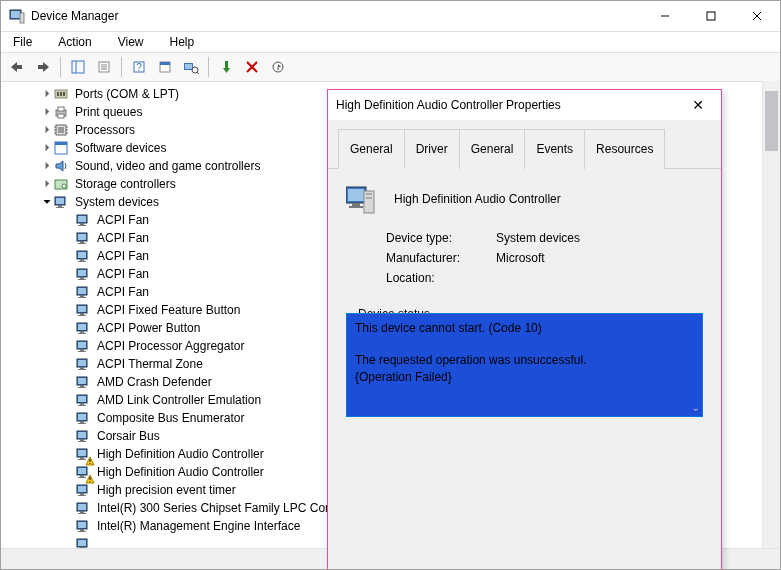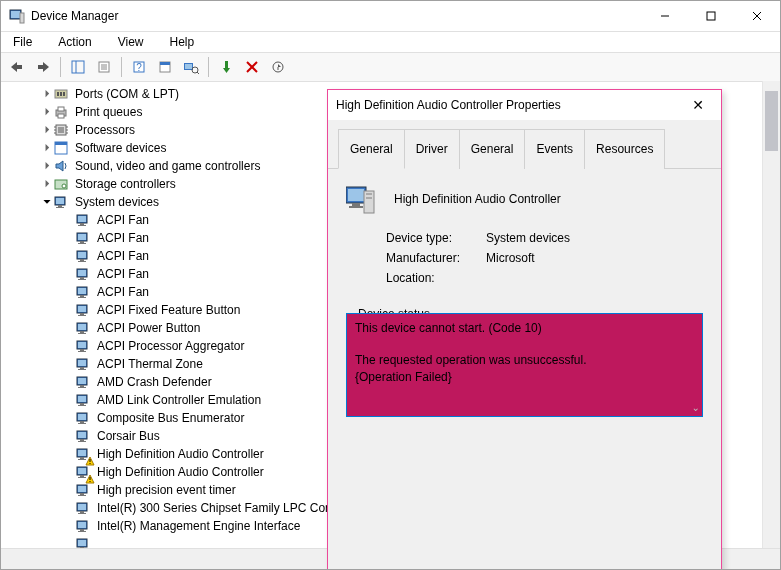--- a/index.html
+++ b/index.html
@@ -30,25 +30,25 @@
   .dialog { position:absolute; left:326px; top:88px; width:395px; height:561px; border:1px solid #ec4899; background:#f0f0f0; box-shadow:3px 3px 6px rgba(0,0,0,.15); box-sizing:border-box; }
   .dialog .dtitlebar { height:30px; display:flex; align-items:center; padding:0 8px; background:#fff; }
   .dialog .dtitle { flex:1; font-size:12px; }
   .dialog .close-x { width:30px; text-align:center; font-size:14px; }
   .tabstrip { display:flex; padding:8px 10px 0 10px; gap:0; border-bottom:1px solid #d0d0d0; }
   .tab { padding:12px 11px; border:1px solid #d0d0d0; border-bottom:none; background:#f0f0f0; font-size:12px; position:relative; top:1px; margin-right:-1px;}
   .tab.active { background:#f0f0f0; border-bottom:1px solid #f0f0f0; z-index:2; }
   .dialog-body { padding:14px 18px 10px 18px; }
   .dev-header { display:flex; align-items:center; gap:16px; margin-bottom:16px; }
   .dev-icon { width:32px; height:32px; }
-  .info-row { display:flex; margin:6px 0 6px 40px; font-size:12px; }
+  .info-row { display:flex; margin:6px 0 6px 40px; font-size:12px;gap:10px; }
   .info-row .k { width:100px; }
   .fieldset { margin-top:14px; padding:0; }
   .fieldset-label { font-size:12px; position:relative; top:8px; left:8px; background:#f0f0f0; padding:0 4px; display:inline-block; }
-  .status-box { border:1px solid #0078d7; background:#be185d; padding:6px 8px; height:104px; font-size:12px; box-sizing:border-box; position:relative; line-height:1.35; }
+  .status-box { border:1px solid #0078d7; background:#1d4ed8; padding:6px 8px; height:104px; font-size:12px; box-sizing:border-box; position:relative; line-height:1.35; }
   .status-box .sv { position:absolute; right:2px; bottom:2px; color:#bbb; font-size:10px; }
   .dlg-buttons { position:absolute; right:14px; bottom:14px; display:flex; gap:8px; }
   .btn { min-width:86px; height:23px; border:1px solid #adadad; background:#3b82f6; font-size:12px; display:flex; align-items:center; justify-content:center;font-style:italic; }
   .btn.default { border:1px solid #0078d7; outline:1px solid #0078d7; outline-offset:-3px; }
   .warn-overlay { position:absolute; right:-4px; bottom:-4px; }
   svg { display:block; }
 </style>
 </head>
 <body>
 

